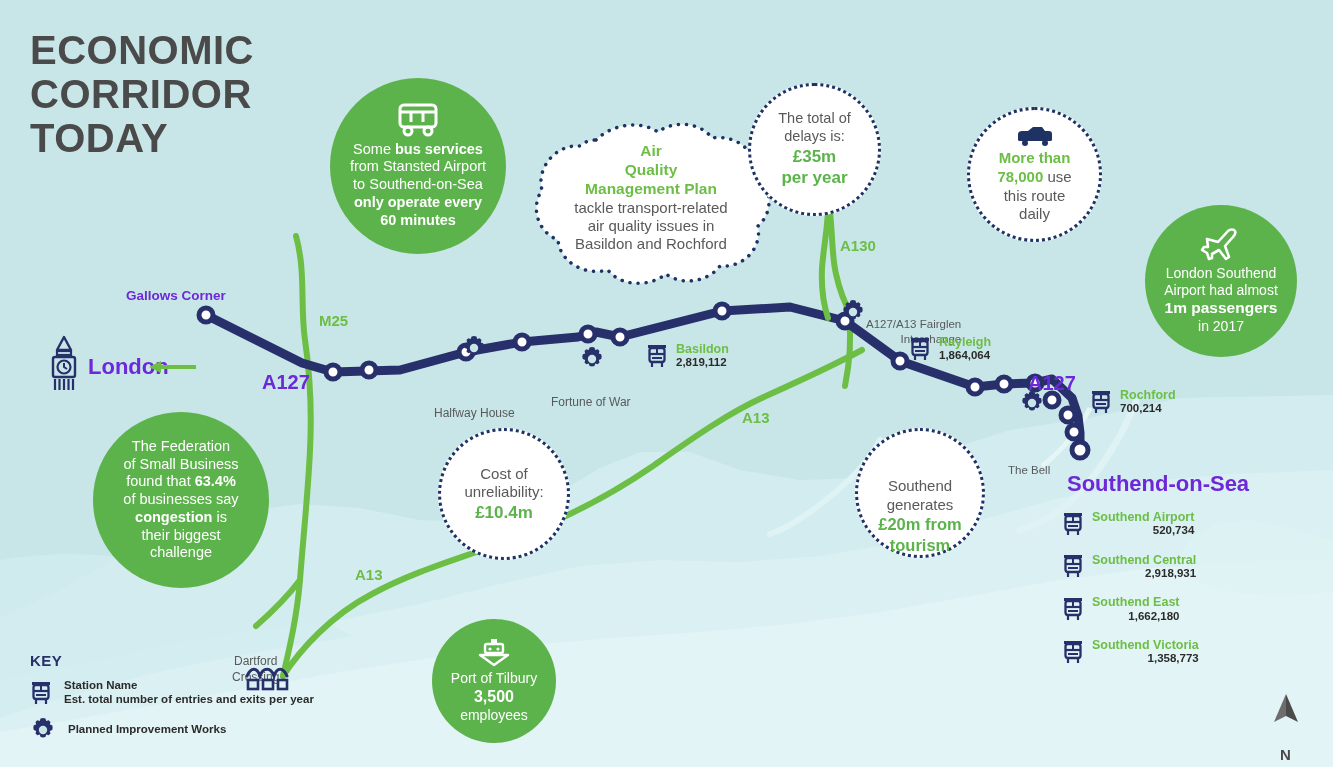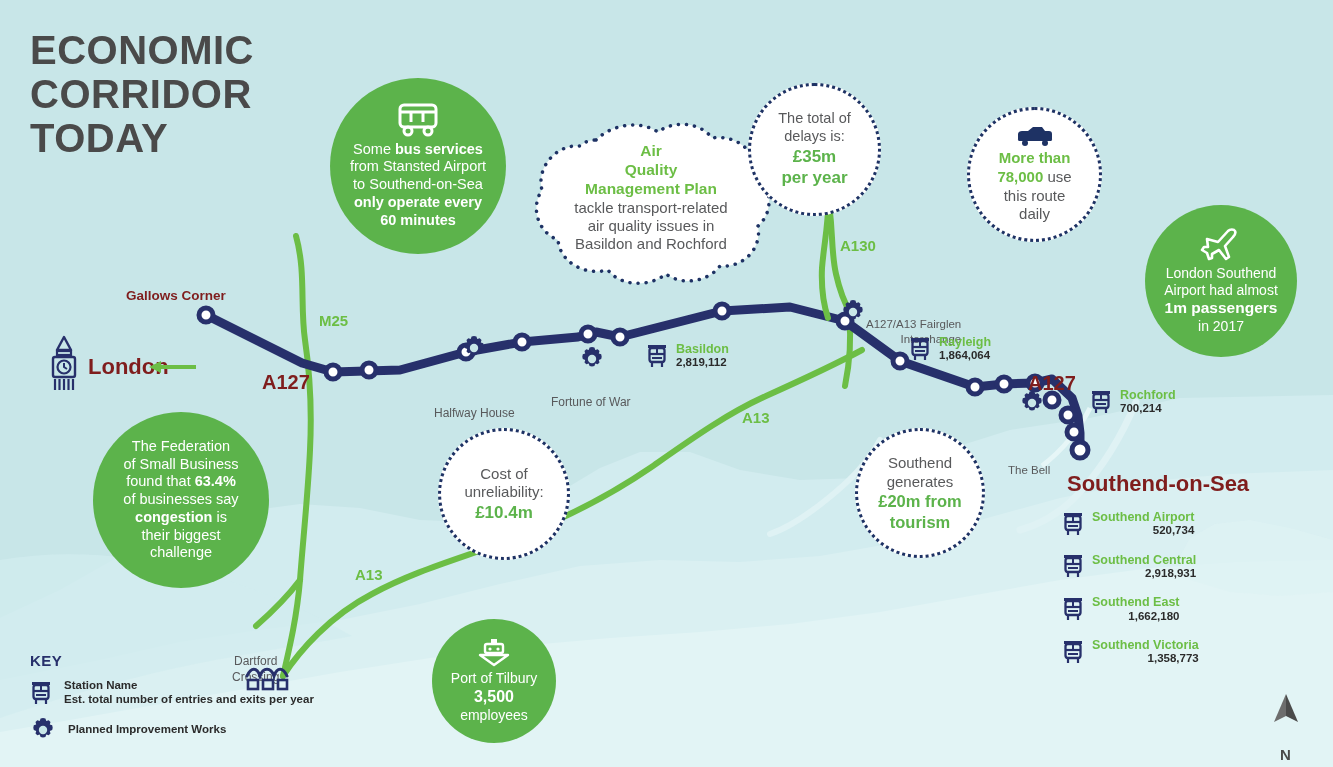--- a/index.html
+++ b/index.html
@@ -50,21 +50,21 @@
     justify-content:center;
     text-align:center;
     color:#58595b;
     line-height:1.24;
     box-sizing:border-box;
   }
   .dbubble .hl{color:#5cb34b;font-weight:bold;}
   .dbubble .ic{margin-bottom:2px;line-height:0;}
 
   
-  .maplbl{color:#7f1d1d;font-weight:bold;}
+  .maplbl{color:#6d28d9;font-weight:bold;}
   .graylbl{color:#58595b;margin-top:24px;}
   .greenroad{color:#6cbe45;font-weight:bold;font-size:15px;}
 
   .stationrow{display:flex;align-items:center;gap:8px;}
   .st-name{color:#6cbe45;font-weight:bold;font-size:12.5px;line-height:1.15;}
   .st-num{color:#2b2b2b;font-weight:bold;font-size:11.5px;line-height:1.15;}
 
   .key-title{color:#27306b;font-weight:bold;font-size:15px;letter-spacing:.5px;}
   .key-row{display:flex;align-items:center;gap:12px;margin-top:10px;}
   .key-txt{color:#2b2b2b;font-weight:bold;font-size:11.5px;line-height:1.2;}
@@ -241,21 +241,21 @@
     <div>their biggest</div>
     <div>challenge</div>
   </div>
 
   <div class="abs dbubble" style="left:438px;top:428px;width:132px;height:132px;font-size:15px;">
     <div>Cost of</div>
     <div>unreliability:</div>
     <div class="hl" style="font-size:17px;">£10.4m</div>
   </div>
 
-  <div class="abs dbubble" style="left:855px;top:428px;width:130px;height:130px;font-size:15px;">
+  <div class="abs dbubble" style="left:855px;top:428px;width:130px;height:130px;font-size:15px;justify-content:flex-end;">
     <div>Southend</div>
     <div>generates</div>
     <div class="hl" style="font-size:16.5px;">£20m from</div>
     <div class="hl" style="font-size:16.5px;">tourism</div>
   </div>
 
   <div class="abs gcircle" style="left:432px;top:619px;width:124px;height:124px;font-size:14px;">
     <span class="ic">
       <svg width="34" height="28" viewBox="0 0 34 28">
         <rect x="14" y="1" width="6" height="5" fill="#fff"></rect>

